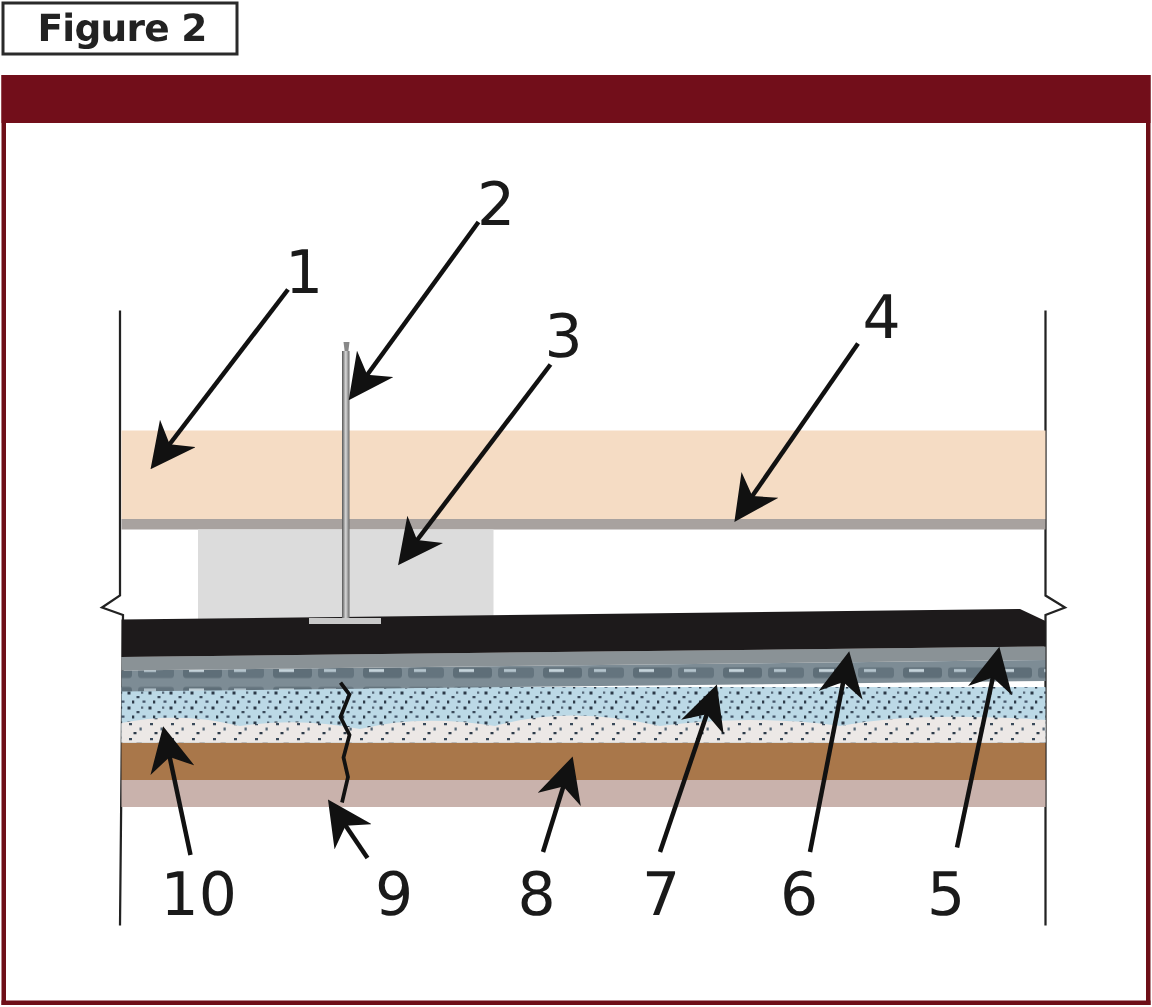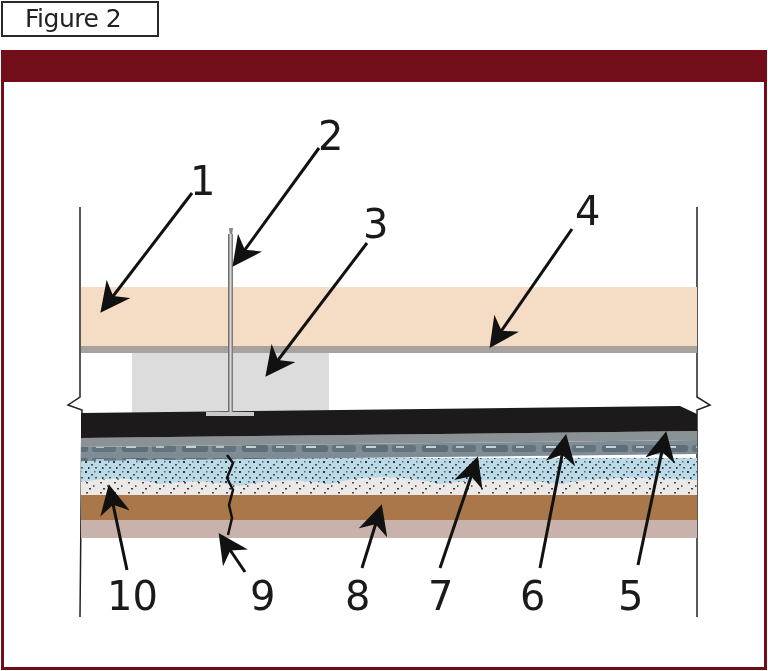--- a/index.html
+++ b/index.html
@@ -1,20 +1,20 @@
 <!DOCTYPE html>
 <html><head>
 <meta charset="utf-8">
 <style>
   html, body { margin: 0; padding: 0; background: #ffffff; }
   body { width: 768px; height: 671px; position: relative; overflow: hidden; font-family: "DejaVu Sans", sans-serif; }
   .fig-label {
     position: absolute; left: 1px; top: 1px; width: 158px; height: 36px;
     border: 2px solid #2a2a2a; box-sizing: border-box; background: #fff;
-    font-family: "DejaVu Sans", sans-serif; font-weight: normal; font-size: 25px;
+    font-family: "DejaVu Sans", sans-serif; font-weight: bold; font-size: 25px;
     color: #222; line-height: 32px; padding-left: 22px; letter-spacing: -0.5px;
   }
   .frame {
     position: absolute; left: 1px; top: 50px; width: 766px; height: 620px;
     box-sizing: border-box; border: 3px solid #6e0f18; border-top: none; background: #fff;
   }
   .frame-bar {
     position: absolute; left: 1px; top: 50px; width: 766px; height: 32px; background: #720e1a;
   }
   svg.diagram { position: absolute; left: 0; top: 0; }

